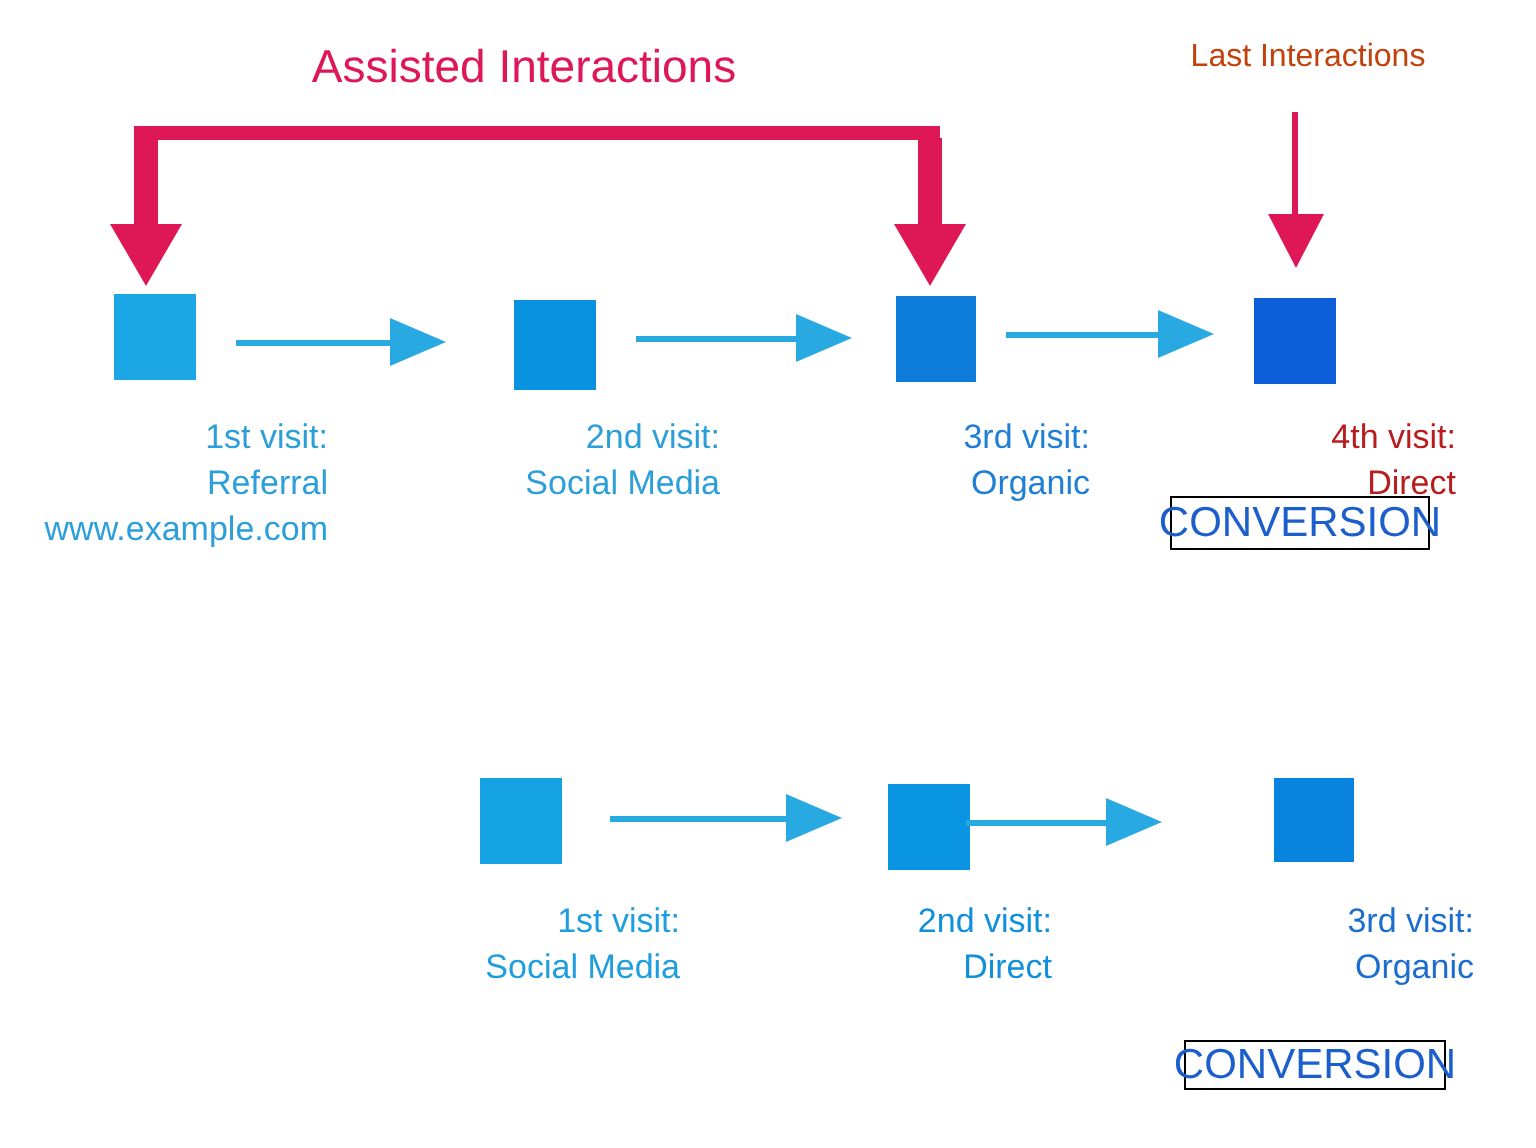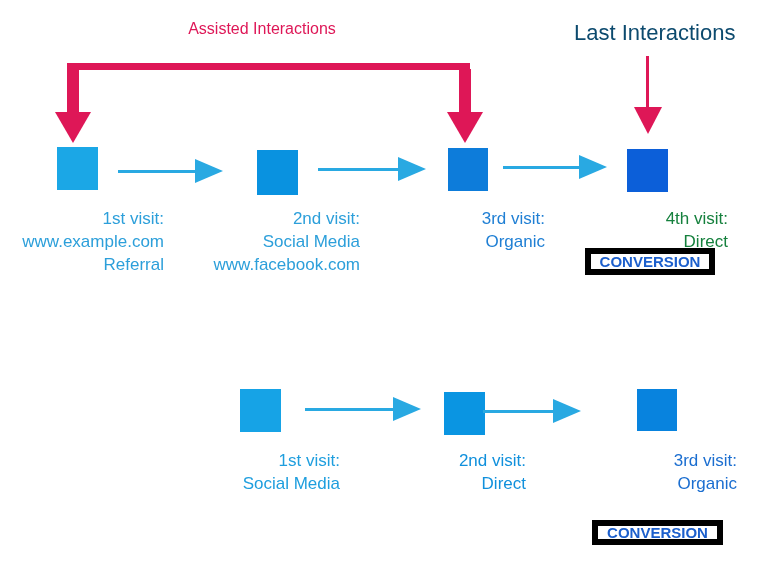--- a/index.html
+++ b/index.html
@@ -5,21 +5,21 @@
   html,body{margin:0;padding:0;background:#ffffff;}
   #canvas{
     position:relative;
     width:768px;height:574px;
     background:#ffffff;
     overflow:hidden;
     font-family:"Liberation Sans", sans-serif;
   }
   .abs{position:absolute;}
   .annot-title{
-    font-size:16px;
+    font-size:23px;
     color:#DE1757;
     text-align:center;
     white-space:nowrap;
   }
   .square{position:absolute;background:#1BA7E6;}
   .flow-line{position:absolute;height:3px;background:#29A9E2;}
   .tri-right{
     position:absolute;width:0;height:0;
     border-top:12px solid transparent;
     border-bottom:12px solid transparent;
@@ -40,36 +40,35 @@
   }
   .step-label{
     position:absolute;
     font-size:17px;
     line-height:23px;
     text-align:right;
     color:#2C9FDA;
   }
   .conv-box{
     position:absolute;
-    border:6px solid #000000;
+    border:1px solid #000000;
     display:flex;align-items:center;justify-content:center;
-    font-size:15px;
+    font-size:21px;
     color:#1C5FCC;
     white-space:nowrap;
     box-sizing:border-box;
-    font-weight:bold;
   }
 </style>
 </head>
 <body>
 
 <div id="canvas">
 
   <div class="abs annot-title" style="left: 142px; top: 20px; width: 240px; color: rgb(222, 23, 87);">Assisted Interactions</div>
-  <div class="abs annot-title" style="left: 574px; top: 20px; width: 160px; font-size: 22px; color: #0c4a6e;">Last Interactions</div>
+  <div class="abs annot-title" style="left: 574px; top: 20px; width: 160px; font-size: 16px; color: #c2410c;">Last Interactions</div>
 
   <div class="red-bar" style="left: 67px; top: 63px; width: 403px; height: 7px; background-color: rgb(222, 23, 87);"></div>
   <div class="red-bar" style="left: 67px; top: 69px; width: 12px; height: 44px; background-color: rgb(222, 23, 87);"></div>
   <div class="tri-down-big" style="left: 55px; top: 112px; border-top-color: rgb(222, 23, 87);"></div>
   <div class="red-bar" style="left: 459px; top: 69px; width: 12px; height: 44px; background-color: rgb(222, 23, 87);"></div>
   <div class="tri-down-big" style="left: 447px; top: 112px; border-top-color: rgb(222, 23, 87);"></div>
 
   <div class="red-bar" style="left: 646px; top: 56px; width: 3px; height: 52px; background-color: rgb(222, 23, 87);"></div>
   <div class="tri-down-small" style="left: 634px; top: 107px; border-top-color: rgb(222, 23, 87);"></div>
 
@@ -80,33 +79,32 @@
 
   <div class="flow-line" style="left: 118px; top: 170px; width: 79px; background-color: rgb(41, 169, 226);"></div>
   <div class="tri-right" style="left: 195px; top: 159px; border-left-color: rgb(41, 169, 226);"></div>
   <div class="flow-line" style="left: 318px; top: 168px; width: 82px; background-color: rgb(41, 169, 226);"></div>
   <div class="tri-right" style="left: 398px; top: 157px; border-left-color: rgb(41, 169, 226);"></div>
   <div class="flow-line" style="left: 503px; top: 166px; width: 78px; background-color: rgb(41, 169, 226);"></div>
   <div class="tri-right" style="left: 579px; top: 155px; border-left-color: rgb(41, 169, 226);"></div>
 
   <div class="step-label" style="left: 4px; top: 207px; width: 160px; color: rgb(44, 159, 218);">
     <div>1st visit:</div>
+    <div>Referral</div>
     <div>www.example.com</div>
-    <div>Referral</div>
   </div>
   <div class="step-label" style="left: 200px; top: 207px; width: 160px; color: rgb(44, 159, 218);">
     <div>2nd visit:</div>
     <div>Social Media</div>
-    <div>www.facebook.com</div>
   </div>
   <div class="step-label" style="left: 385px; top: 207px; width: 160px; color: rgb(31, 127, 212);">
     <div>3rd visit:</div>
     <div>Organic</div>
   </div>
-  <div class="step-label" style="left: 568px; top: 207px; width: 160px; color: #15803d;">
+  <div class="step-label" style="left: 568px; top: 207px; width: 160px; color: #b91c1c;">
     <div>4th visit:</div>
     <div>Direct</div>
   </div>
   <div class="conv-box" style="left: 585px; top: 248px; width: 130px; height: 27px; color: rgb(28, 95, 204);">CONVERSION</div>
 
   <div class="square" style="left: 240px; top: 389px; width: 41px; height: 43px; background-color: rgb(22, 163, 230);"></div>
   <div class="square" style="left: 444px; top: 392px; width: 41px; height: 43px; background-color: rgb(10, 149, 226);"></div>
   <div class="square" style="left: 637px; top: 389px; width: 40px; height: 42px; background-color: rgb(8, 131, 222);"></div>
 
   <div class="flow-line" style="left: 305px; top: 408px; width: 90px; background-color: rgb(41, 169, 226);"></div>

